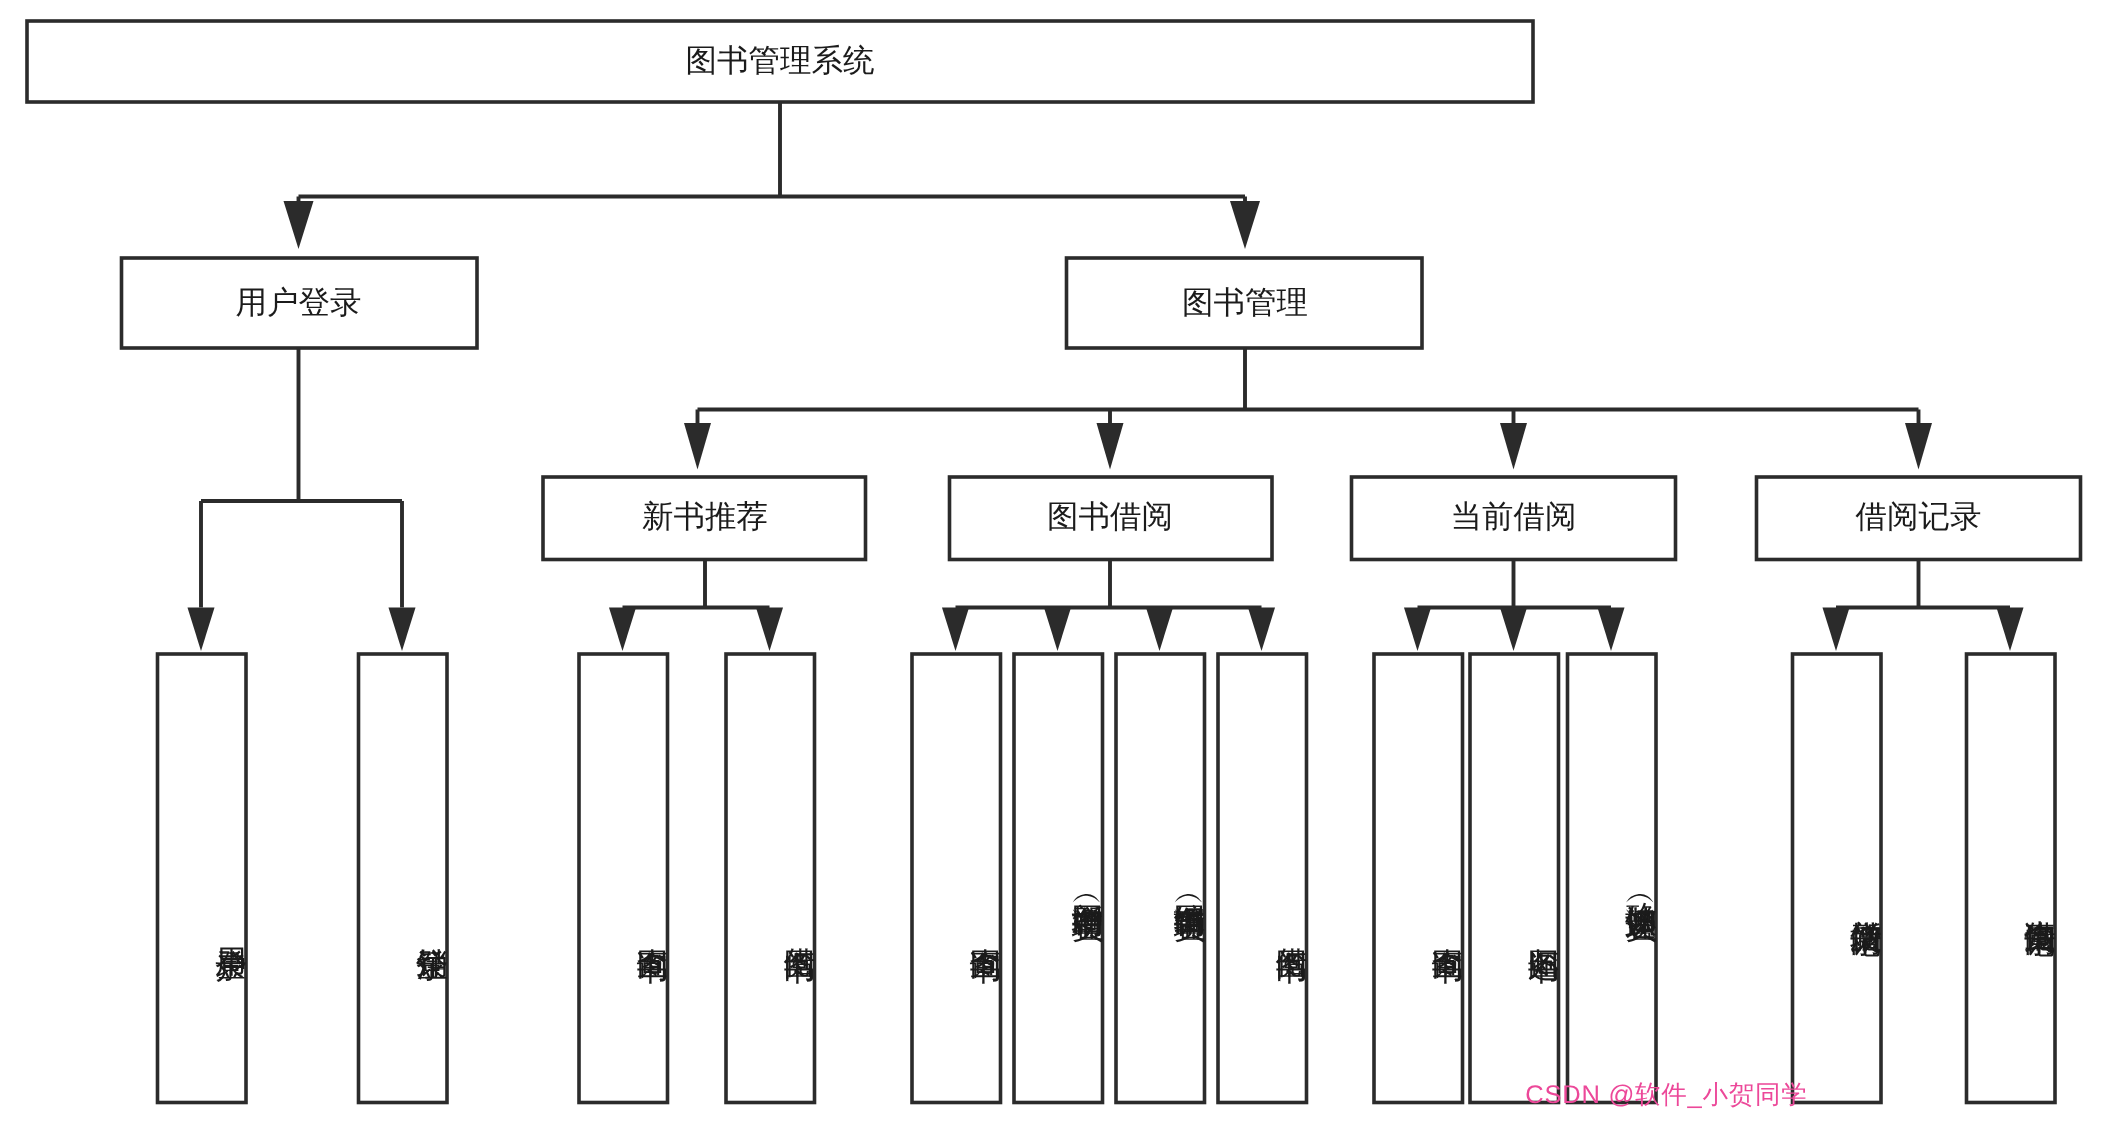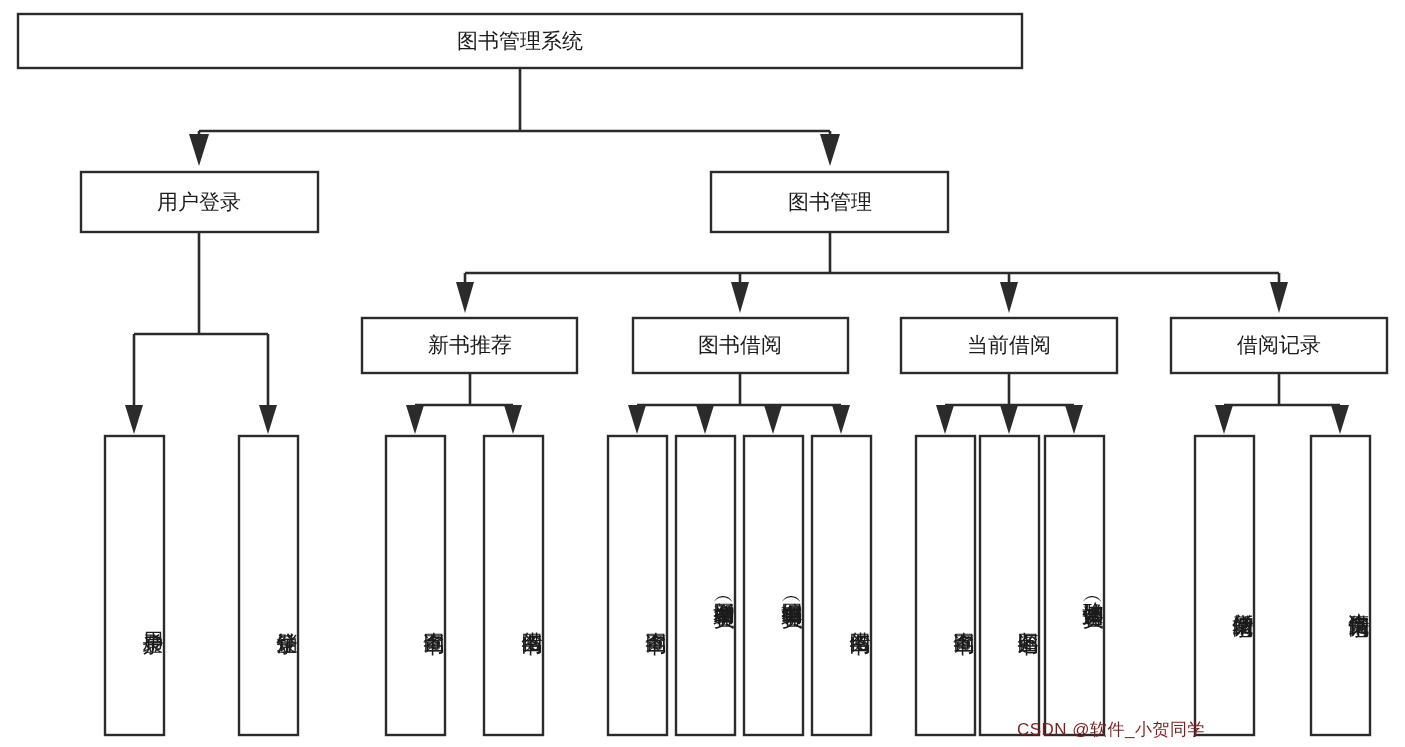--- a/index.html
+++ b/index.html
@@ -63,21 +63,21 @@
     align-items: flex-start;
     justify-content: center;
     pointer-events: none;
   }
   .watermark {
     position: absolute;
     right: 12px;
     bottom: 6px;
     font-family: "Liberation Sans", "DejaVu Sans", sans-serif;
     font-size: 17px;
-    color: #7f1d1d;
+    color: #ec4899;
     white-space: nowrap;
     letter-spacing: 0.5px;
   }
 </style>
 </head>
 <body>
 
 <div id="diagram-root">
 
   <svg class="diagram-canvas" viewBox="0 0 1405 747">

